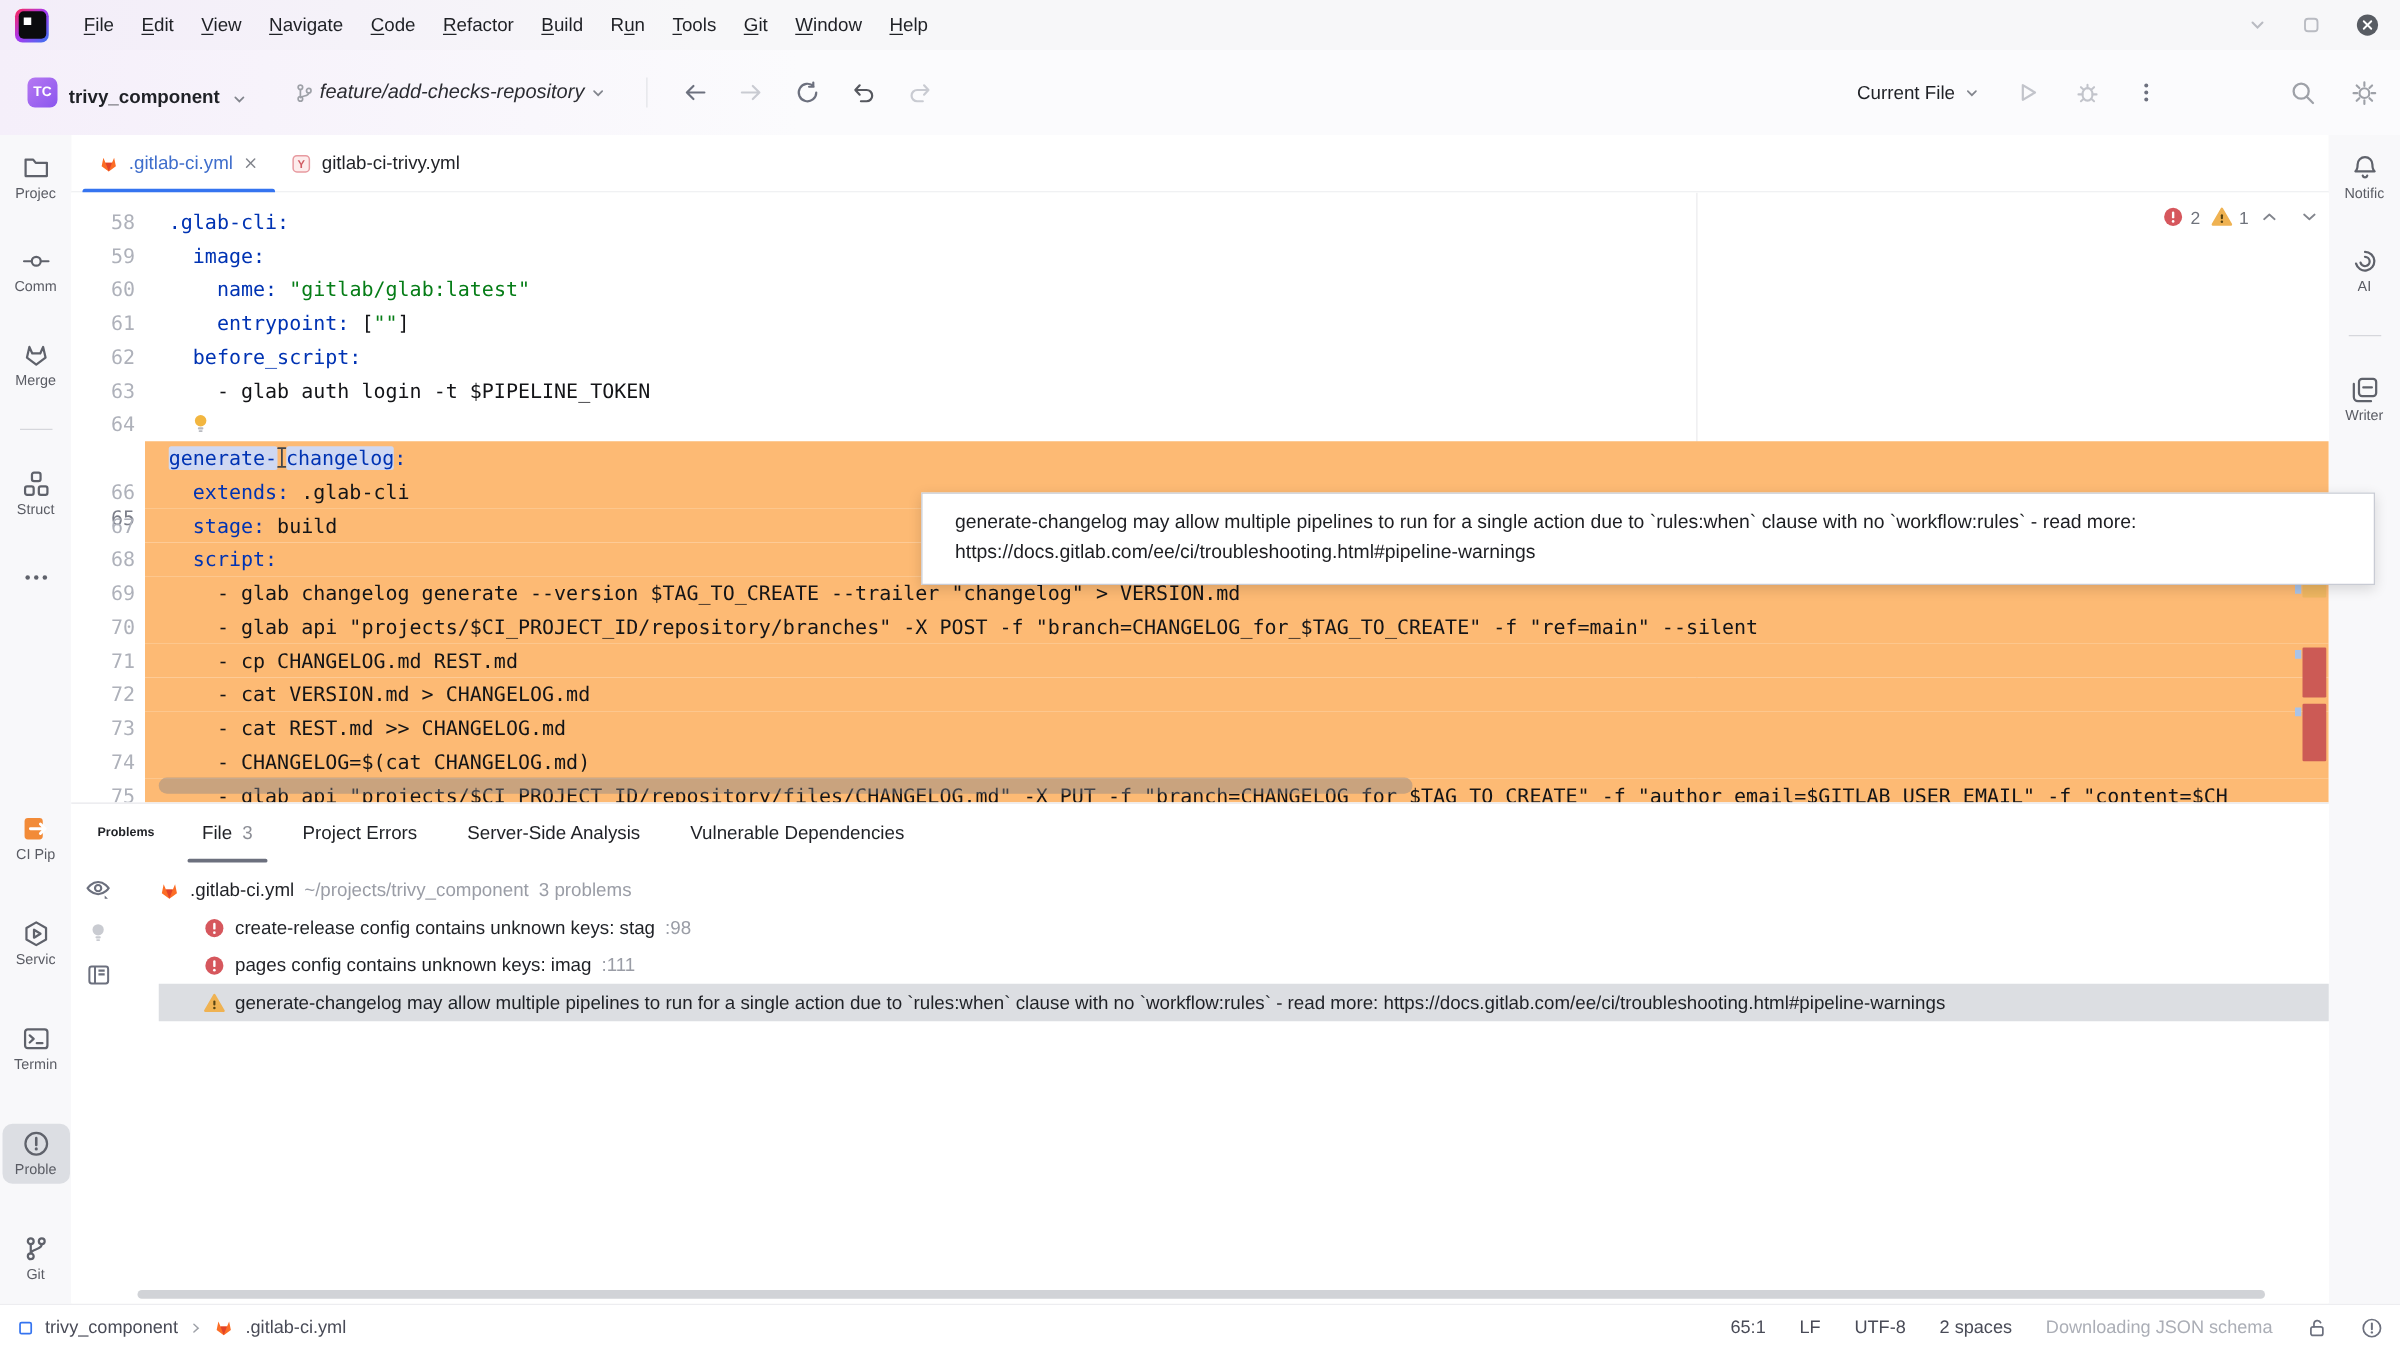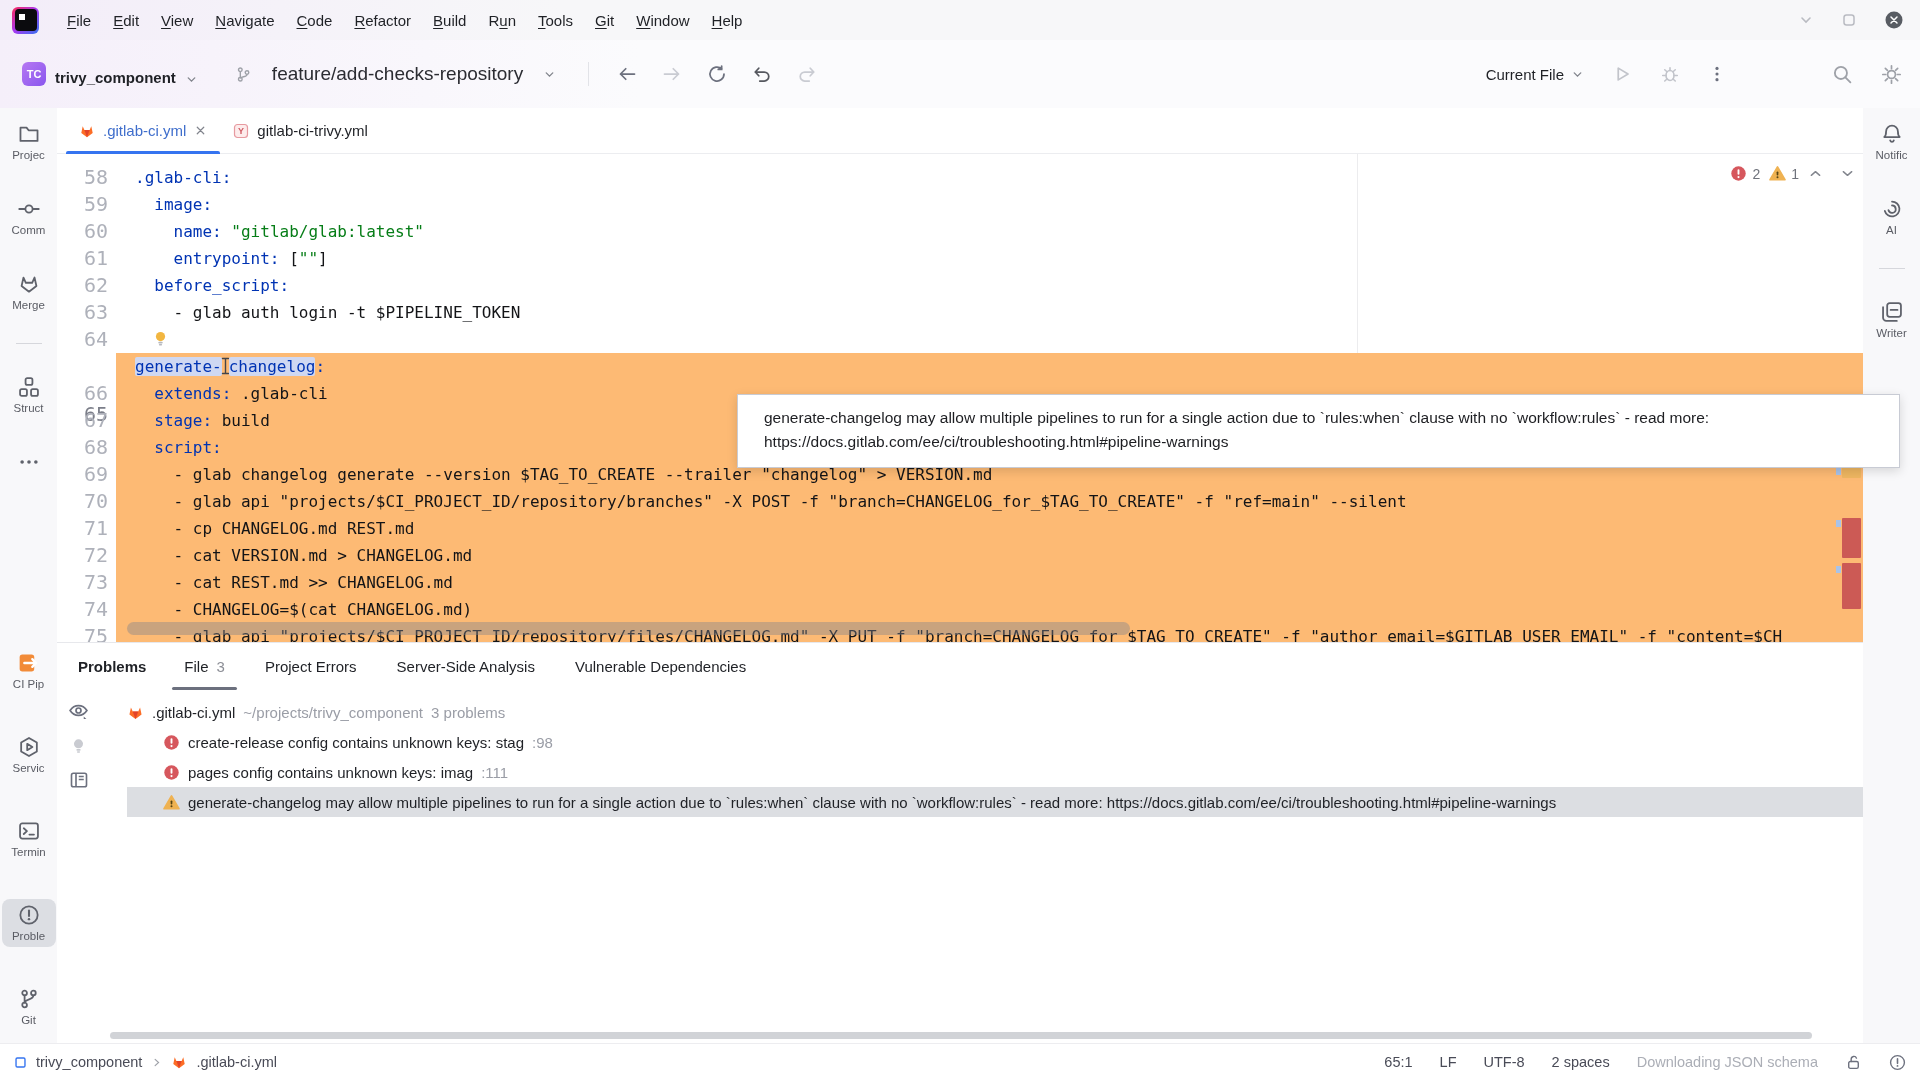--- a/index.html
+++ b/index.html
@@ -20,21 +20,21 @@
   .menu-item u{text-underline-offset:2px;}
   .win-controls{margin-left:auto;display:flex;gap:27px;align-items:center;padding-right:16px;}
 
   
   .toolbar{position:absolute;top:40px;left:0;right:0;height:68px;display:flex;align-items:center;
            background:linear-gradient(90deg,#f5effa 0px,#fbfbfd 640px);}
   .proj-widget{display:flex;align-items:flex-end;gap:9px;padding:7px 9px;margin-left:13px;border-radius:8px;}
   .badge{width:24px;height:24px;border-radius:6px;flex:none;color:#fff;font-size:11px;font-weight:bold;
          background:linear-gradient(135deg,#b678f2,#8a56ee);display:flex;align-items:center;justify-content:center;}
   .proj-name{font-size:15px;font-weight:600;color:#1f2126;}
-  .branch-widget{display:flex;align-items:center;gap:20px;margin-left:28px;font-size:19px;color:#2b2c32;}
+  .branch-widget{display:flex;align-items:center;gap:4px;margin-left:28px;font-size:16px;color:#2b2c32;font-style:italic;}
   .vsep{width:1px;height:24px;background:#e2e3e8;margin-left:32px;}
   .nav-icons{display:flex;gap:25px;margin-left:28px;align-items:center;}
   .tl-right{margin-left:auto;display:flex;align-items:center;padding-right:18px;}
   .runcfg{display:flex;align-items:center;gap:7px;font-size:15px;color:#1f2126;}
   .tl-right .gap24{margin-left:28px;}
   .tl-right .gap90{margin-left:106px;}
 
   
   .stripe{position:absolute;top:108px;bottom:37px;width:57px;background:#f8f8fa;}
   .stripe.left{left:0;border-right:1px solid #ededf0;}
@@ -54,21 +54,21 @@
   .tab{display:flex;align-items:center;gap:8px;padding:0 13px;position:relative;font-size:15px;color:#1f2126;}
   .tab.first{margin-left:9px;}
   .tab.active::after{content:"";position:absolute;left:0;right:0;bottom:-1px;height:3px;background:#3574f0;border-radius:2px 2px 0 0;}
   .tab.active .tab-label{color:#3f6ecc;}
 
   .editor{flex:1;position:relative;overflow:hidden;background:#fff;}
   .guide{position:absolute;left:1300px;top:0;bottom:0;width:1px;background:#ececee;}
   #code{position:absolute;top:10px;left:0;right:0;}
   .cline{display:flex;height:27px;line-height:27px;white-space:pre;
          font-family:"DejaVu Sans Mono","Liberation Mono",monospace;font-size:16px;}
-  .gnum{width:51px;flex:none;text-align:right;padding-right:8px;color:#aeb1ba;font-size:20px;}
+  .gnum{width:51px;flex:none;text-align:right;padding-right:8px;color:#aeb1ba;font-size:16px;}
   .cur .gnum{background:#e7ebf3;color:#7b7e89;margin-top:48px;}
   .ctext{flex:1;padding-left:19px;position:relative;overflow:hidden;}
   .warn .ctext{background:#fdba74;}
   .tk-key{color:#0033b3;}
   .tk-str{color:#067d17;}
   .tk-txt{color:#131417;}
   .tk-hl{color:#0033b3;background:#cfd8f2;border-radius:2px;}
   .ibeam{display:inline-block;vertical-align:-3px;margin:0 -1px;}
   .bulb{position:absolute;left:37px;top:4px;}
 
@@ -76,21 +76,21 @@
         font-size:14px;color:#6f737c;background:transparent;z-index:2;}
   .insp .n{margin-left:-4px;}
   .mark{position:absolute;right:2px;width:19px;border-radius:1px;z-index:1;}
   .tick{position:absolute;right:22px;width:5px;height:7px;background:#a9c3e8;z-index:1;}
   .ehscroll{position:absolute;left:70px;width:1003px;bottom:7px;height:13px;border-radius:7px;
             background:rgba(128,131,140,.42);z-index:3;}
 
   
   .problems{height:400px;flex:none;border-top:1px solid #e7e8ec;position:relative;background:#fff;}
   .p-header{height:47px;display:flex;align-items:center;padding-left:21px;gap:38px;}
-  .p-title{font-size:15px;font-weight:bold;color:#1f2126;}
+  .p-title{font-size:10px;font-weight:bold;color:#1f2126;}
   .p-tab{position:relative;height:47px;display:flex;align-items:center;gap:8px;font-size:15px;color:#1f2126;}
   .p-tab .cnt{color:#8c8e96;}
   .p-tab.active::after{content:"";position:absolute;bottom:0;left:-12px;right:-12px;height:3px;background:#6c707e;border-radius:2px;}
   .p-tools{position:absolute;left:11px;top:57px;display:flex;flex-direction:column;gap:15px;align-items:center;}
   .p-list{margin-left:70px;padding-top:7px;}
   .p-row{height:30px;display:flex;align-items:center;gap:8px;font-size:15px;color:#1f2126;white-space:nowrap;overflow:hidden;}
   .p-row .ind{width:28px;flex:none;}
   .p-row.selected{background:#dcdee2;}
   .p-muted{color:#9a9da6;}
   .p-hscroll{position:absolute;left:53px;width:1702px;bottom:4px;height:7px;background:#c6c8cd;border-radius:4px;opacity:.8;}

